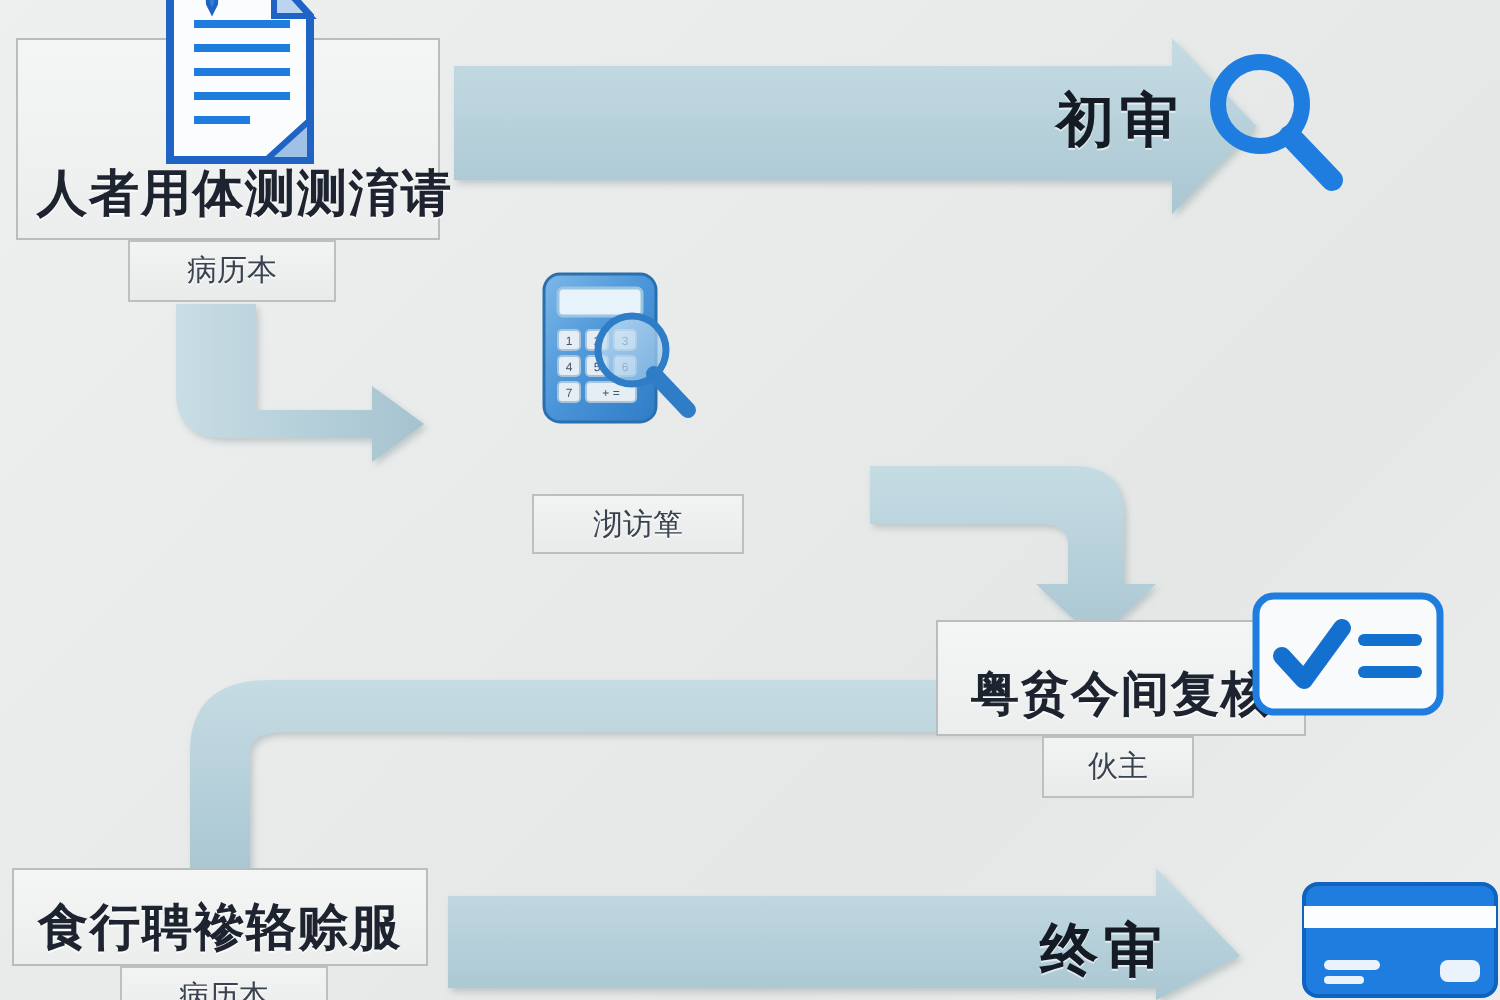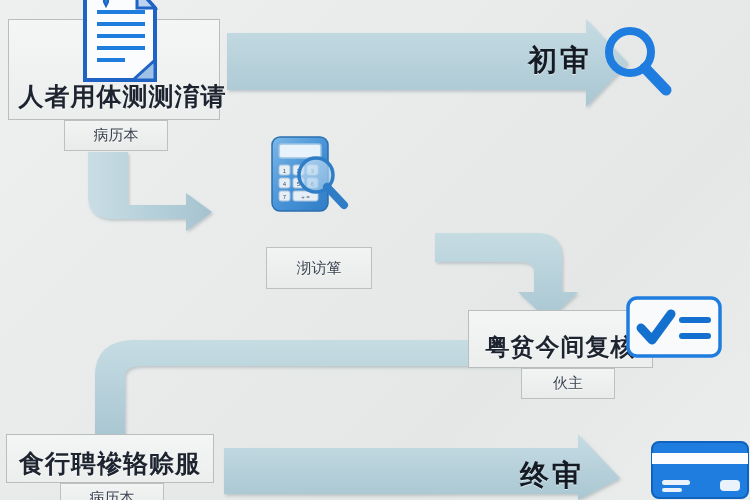--- a/index.html
+++ b/index.html
@@ -55,25 +55,25 @@
     text-shadow: 0 1px 0 rgba(255,255,255,0.7);
   }
 
   
   #card-1 { left: 8px;  top: 19px;  width: 212px; height: 101px; }
   #card-1 .card-label { font-size: 25px; margin-left: 17px; }
   #sub-1  { left: 64px; top: 120px; width: 104px; height: 31px; }
 
   #card-2 { left: 207px; top: 171px; width: 222px; height: 76px; }
   #card-2 .card-label { font-size: 25px; }
-  #sub-2  { left: 266px; top: 247px; width: 106px; height: 42px; }
+  #sub-2  { left: 266px; top: 247px; width: 106px; height: 30px; }
 
   #card-3 { left: 468px; top: 310px; width: 185px; height: 58px; }
   #card-3 .card-label { font-size: 24px; padding-bottom: 4px; }
-  #sub-3  { left: 521px; top: 368px; width: 94px; height: 31px; }
+  #sub-3  { left: 521px; top: 368px; width: 76px; height: 31px; }
 
   #card-4 { left: 6px;   top: 434px; width: 208px; height: 49px; }
   #card-4 .card-label { font-size: 25px; padding-bottom: 2px; }
   #sub-4  { left: 60px;  top: 483px; width: 104px; height: 31px; }
 
   
   .phase-label {
     position: absolute;
     font-size: 29px;
     font-weight: bold;

